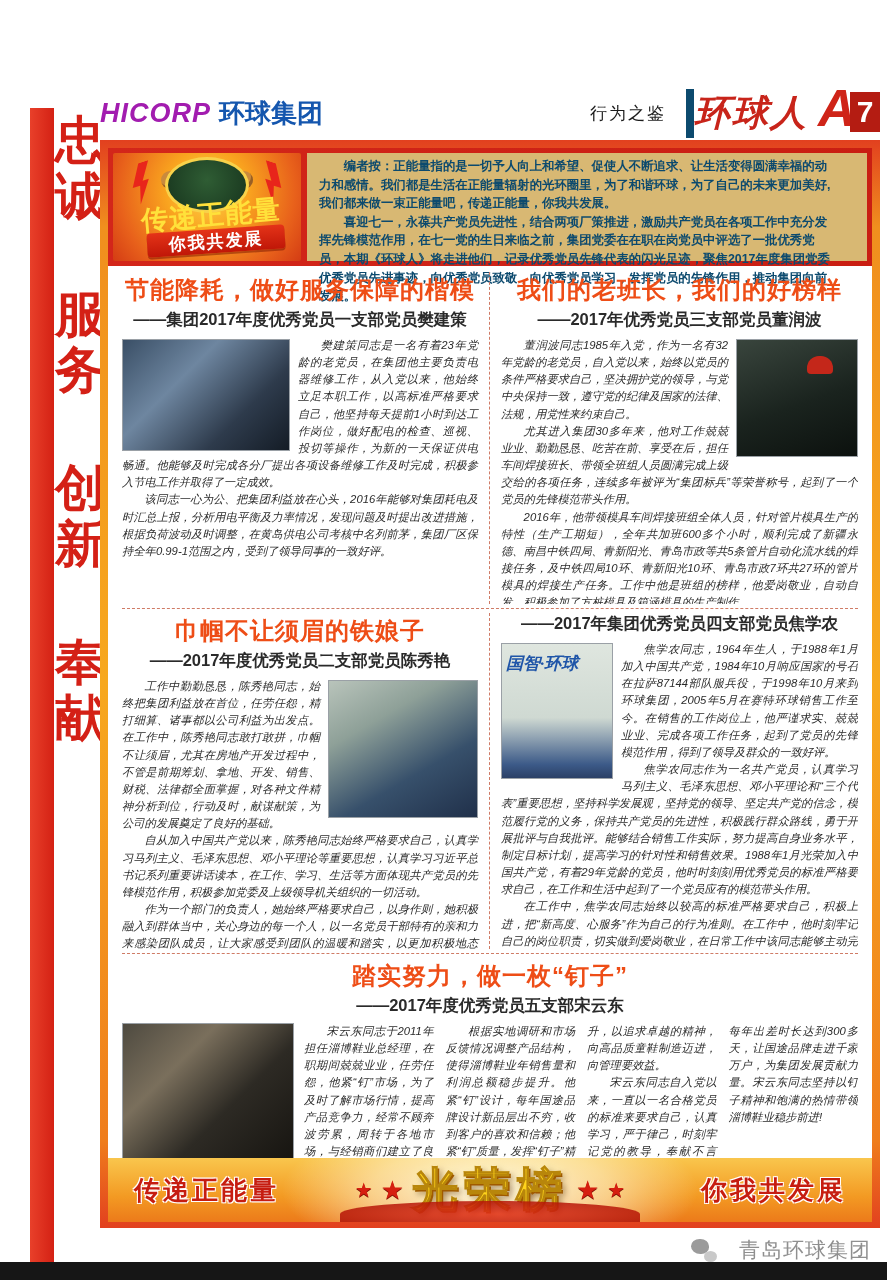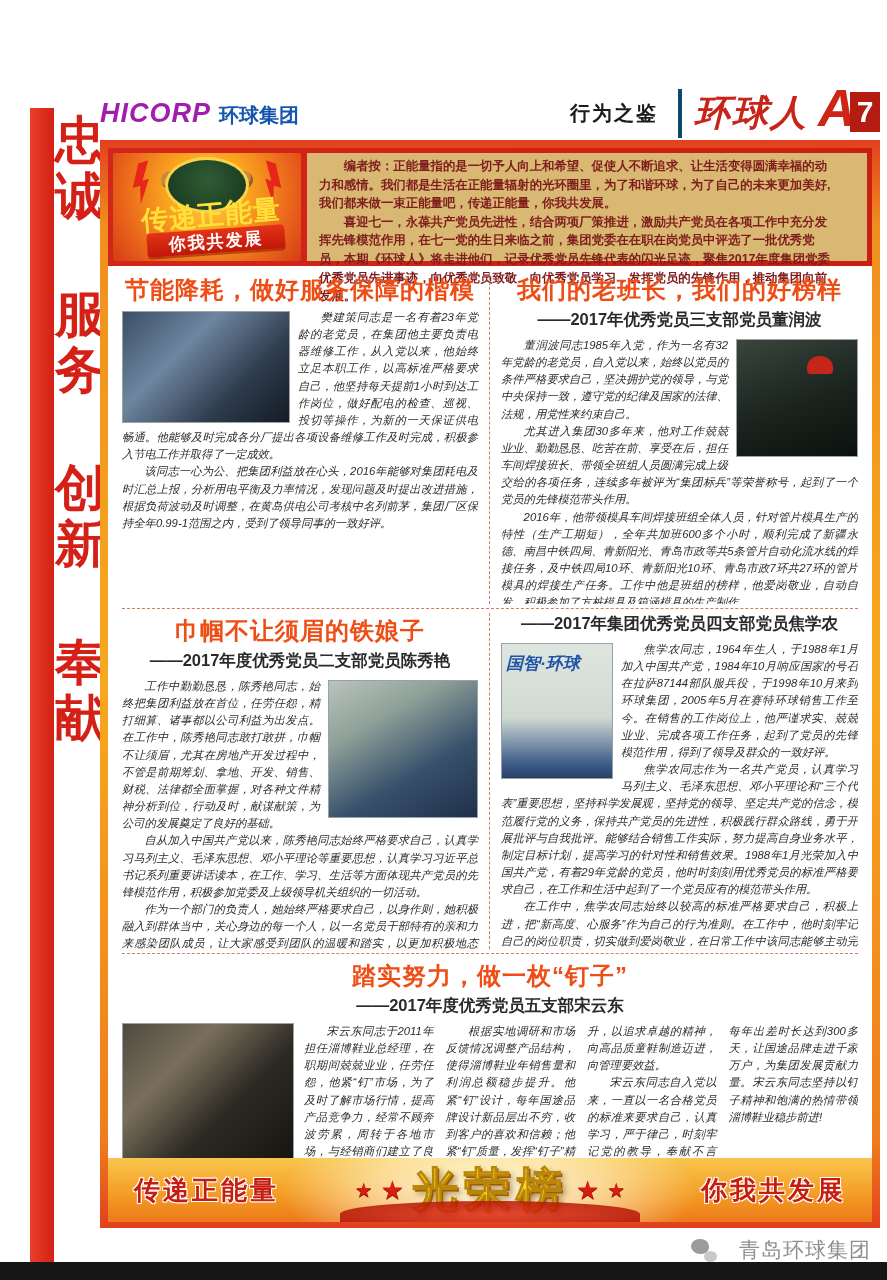--- a/index.html
+++ b/index.html
@@ -8,24 +8,24 @@
     position:relative;
     background:#ffffff;
     font-family:"Liberation Sans","DejaVu Sans",sans-serif;
     overflow:hidden;
     color:#222;
   }
   
   .header { position:absolute; left:100px; top:88px; width:780px; height:50px; display:flex; align-items:center; }
   .logo { display:flex; align-items:baseline; gap:8px; }
   .logo-en { font-size:27px; font-weight:900; font-style:italic; color:#a21caf; letter-spacing:1px; }
-  .logo-cn { font-size:20px; font-weight:900; color:#1456ae; }
+  .logo-cn { font-size:26px; font-weight:900; color:#1456ae; }
   .header-right { margin-left:auto; display:flex; align-items:center; gap:10px; }
-  .section-label { font-size:20px; font-weight:700; color:#1b1b1b; letter-spacing:2px; padding-right:10px; }
-  .masthead { font-size:36px; font-weight:900; font-style:italic; color:#c8241a; border-left:4px solid #0c4a6e; padding-left:12px; font-family:"Liberation Serif","DejaVu Serif",serif; letter-spacing:2px; }
+  .section-label { font-size:17px; font-weight:400; color:#1b1b1b; letter-spacing:2px; padding-right:10px; }
+  .masthead { font-size:36px; font-weight:900; font-style:italic; color:#c8241a; border-left:8px solid #0c4a6e; font-family:"Liberation Serif","DejaVu Serif",serif; letter-spacing:2px; }
   .pagebox { position:relative; width:62px; height:50px; }
   .page-letter { position:absolute; left:0; top:-6px; font-size:52px; font-weight:900; font-style:italic; color:#cf2418; line-height:1; }
   .page-num { position:absolute; right:0; top:4px; width:30px; height:40px; background:#b41c12; color:#fff; font-size:30px; font-weight:900; display:flex; align-items:center; justify-content:center; }
   
   .side-bar { position:absolute; left:30px; top:108px; width:24px; height:1154px; background:linear-gradient(90deg,#e8402a,#d42114); }
   .side-chars { position:absolute; left:52px; top:112px; width:56px; display:flex; flex-direction:column; align-items:center; }
   .side-group { display:flex; flex-direction:column; align-items:center; margin-bottom:62px; }
   .side-char { font-size:50px; font-weight:900; color:#d42016; line-height:1.12; font-family:"Liberation Serif","DejaVu Serif",serif; }
   
   .frame { position:absolute; left:100px; top:140px; width:780px; height:1088px;
@@ -35,21 +35,21 @@
   .poster { position:relative; width:188px; height:108px; background:radial-gradient(circle at 50% 35%, #ffd34d 0%, #f9a41f 35%, #e8611b 75%, #d43c14 100%); overflow:hidden; border-radius:2px; flex:none; }
   .poster-dome { position:absolute; left:50%; top:4px; transform:translateX(-50%); width:84px; height:56px; background:radial-gradient(circle at 50% 40%, #2f5d34, #17341d); border-radius:50%; border:3px solid #f8d24a; }
   .poster-bolt { position:absolute; width:26px; height:40px; background:#e8251b; clip-path:polygon(60% 0,100% 0,55% 45%,80% 45%,20% 100%,40% 55%,10% 55%); }
   .bolt-l { left:16px; top:10px; transform:rotate(-18deg); }
   .bolt-r { right:16px; top:10px; transform:rotate(18deg) scaleX(-1); }
   .poster-fist { position:absolute; width:18px; height:18px; border-radius:50%; background:#c98a3d; box-shadow:inset -2px -3px 0 #9a5f23; }
   .fist-l { left:48px; top:18px; } .fist-r { right:48px; top:18px; }
   .poster-t1 { position:absolute; left:8px; top:44px; width:180px; text-align:center; font-size:27px; font-weight:900; color:#ffe13a; transform:rotate(-5deg); text-shadow:2px 2px 0 #b42а10, 2px 2px 0 #b4210f, -1px -1px 0 #f5f0c8; letter-spacing:1px; white-space:nowrap; }
   .poster-ribbon { position:absolute; left:34px; bottom:8px; width:138px; height:24px; background:linear-gradient(180deg,#e43318,#c01708); border-radius:4px; transform:rotate(-4deg); display:flex; align-items:center; justify-content:center; box-shadow:0 2px 0 rgba(120,20,0,.5); }
   .poster-t2 { font-size:17px; font-weight:900; color:#fff; letter-spacing:2px; white-space:nowrap; }
-  .editor-box { flex:1; background:#d8b873; padding:4px 30px 4px 12px; color:#7f1d1d; }
+  .editor-box { flex:1; background:#d8b873; padding:4px 30px 4px 12px; color:#0c4a6e; }
   .editor-box p { font-size:12.4px; line-height:1.5; text-indent:2em; font-weight:600; }
   .editor-lead { font-weight:900; }
   
   .articles { background:#ffffff; height:892px; padding:6px 14px 4px 14px; overflow:hidden; }
   .row { display:flex; }
   .row-1 { height:332px; } .row-2 { height:336px; }
   .col { width:50%; overflow:hidden; }
   .col-l { padding-right:11px; border-right:1px dashed #cf7b66; }
   .col-r { padding-left:11px; }
   .hr-dash { border-top:1px dashed #cf7b66; margin:4px 0 4px 0; }
@@ -58,21 +58,21 @@
   .a-body p { font-size:11.3px; line-height:1.52; text-indent:2em; color:#2b2b2b; text-align:justify;font-style:italic; }
   .photo { border:1px solid #9aa0a6; }
   .ph-left { float:left; margin:2px 8px 2px 0; }
   .ph-right { float:right; margin:2px 0 2px 8px; }
   .ph1 { width:168px; height:112px; background:linear-gradient(135deg,#3a4f66 0%,#6e86a0 35%,#2e3b4c 70%,#141c26 100%); }
   .ph2 { width:122px; height:118px; background:linear-gradient(160deg,#2e3a33 0%,#13ênico 0%,#1a231e 55%,#0c110e 100%); }
   .ph2 { background:linear-gradient(160deg,#39453d 0%,#1a231e 55%,#0c110e 100%); position:relative; }
   .ph2-helmet { position:absolute; left:58%; top:14%; width:26px; height:18px; background:#c4271a; border-radius:12px 12px 4px 4px; }
   .ph3 { width:150px; height:138px; background:linear-gradient(150deg,#b9c4bb 0%,#8ea098 30%,#37506b 65%,#20304a 100%); }
   .ph4 { width:112px; height:136px; background:linear-gradient(180deg,#dfe6df 0%,#cfd9d2 55%,#3c5a88 90%,#2b4066 100%); position:relative; overflow:hidden; }
-  .ph4-text { position:absolute; left:4px; top:8px; font-size:17px; font-weight:900; font-style:italic; color:#1f55a8; white-space:nowrap; font-family:Liberation Sans, sans-serif; }
+  .ph4-text { position:absolute; left:4px; top:8px; font-size:17px; font-weight:900; font-style:italic; color:#1f55a8; white-space:nowrap; font-family:Liberation Serif, serif; }
   .ph5 { width:172px; height:148px; background:linear-gradient(135deg,#4e4a40 0%,#7a6f5c 30%,#2d2a24 60%,#15130f 100%); flex:none; }
   
   .a5 { height:206px; overflow:hidden; }
   .a5-flex { display:flex; gap:10px; }
   .a5-text { flex:1; column-count:4; column-gap:12px; }
   
   .glory { position:relative; height:64px; background:linear-gradient(180deg,#f9c64d 0%,#f39a23 60%,#ec7a1a 100%); display:flex; align-items:center; justify-content:space-between; padding:0 26px; overflow:hidden; }
   .glory-burst { position:absolute; left:50%; top:50%; width:420px; height:150px; transform:translate(-50%,-50%); background:radial-gradient(ellipse at center, rgba(255,255,240,.95) 0%, rgba(255,250,220,.55) 40%, rgba(255,250,220,0) 70%); }
   .glory-side { position:relative; font-size:26px; font-weight:900; color:#c61d10; letter-spacing:3px; text-shadow:1px 1px 0 #fff,-1px -1px 0 #fff,1px -1px 0 #fff,-1px 1px 0 #fff; font-family:"Liberation Serif","DejaVu Serif",serif; }
   .glory-center { position:relative; display:flex; align-items:center; gap:8px; }
@@ -145,20 +145,21 @@
       <p><span class="editor-lead">编者按：</span><span>正能量指的是一切予人向上和希望、促使人不断追求、让生活变得圆满幸福的动力和感情。我们都是生活在正能量辐射的光环圈里，为了和谐环球，为了自己的未来更加美好,我们都来做一束正能量吧，传递正能量，你我共发展。</span></p>
       <p>喜迎七一，永葆共产党员先进性，结合两项厂策推进，激励共产党员在各项工作中充分发挥先锋模范作用，在七一党的生日来临之前，集团党委在在职在岗党员中评选了一批优秀党员，本期《环球人》将走进他们，记录优秀党员先锋代表的闪光足迹，聚焦2017年度集团党委优秀党员先进事迹，向优秀党员致敬，向优秀党员学习，发挥党员的先锋作用，推动集团向前发展。</p>
     </div>
   </div>
 
   <div class="articles">
 
     <div class="row row-1">
       <div class="col col-l">
         <div class="a-title">节能降耗，做好服务保障的楷模</div>
+        <div class="a-byline">——集团2017年度优秀党员一支部党员樊建策</div>
         <div class="a-body">
           <div class="photo ph1 ph-left"></div>
           <p>樊建策同志是一名有着23年党龄的老党员，在集团他主要负责电器维修工作，从入党以来，他始终立足本职工作，以高标准严格要求自己，他坚持每天提前1小时到达工作岗位，做好配电的检查、巡视、投切等操作，为新的一天保证供电畅通。他能够及时完成各分厂提出各项设备维修工作及时完成，积极参入节电工作并取得了一定成效。</p>
           <p>该同志一心为公、把集团利益放在心头，2016年能够对集团耗电及时汇总上报，分析用电平衡及力率情况，发现问题及时提出改进措施，根据负荷波动及时调整，在黄岛供电公司考核中名列前茅，集团厂区保持全年0.99-1范围之内，受到了领导同事的一致好评。</p>
         </div>
       </div>
       <div class="col col-r">
         <div class="a-title">我们的老班长，我们的好榜样</div>
         <div class="a-byline">——2017年优秀党员三支部党员董润波</div>
         <div class="a-body">

